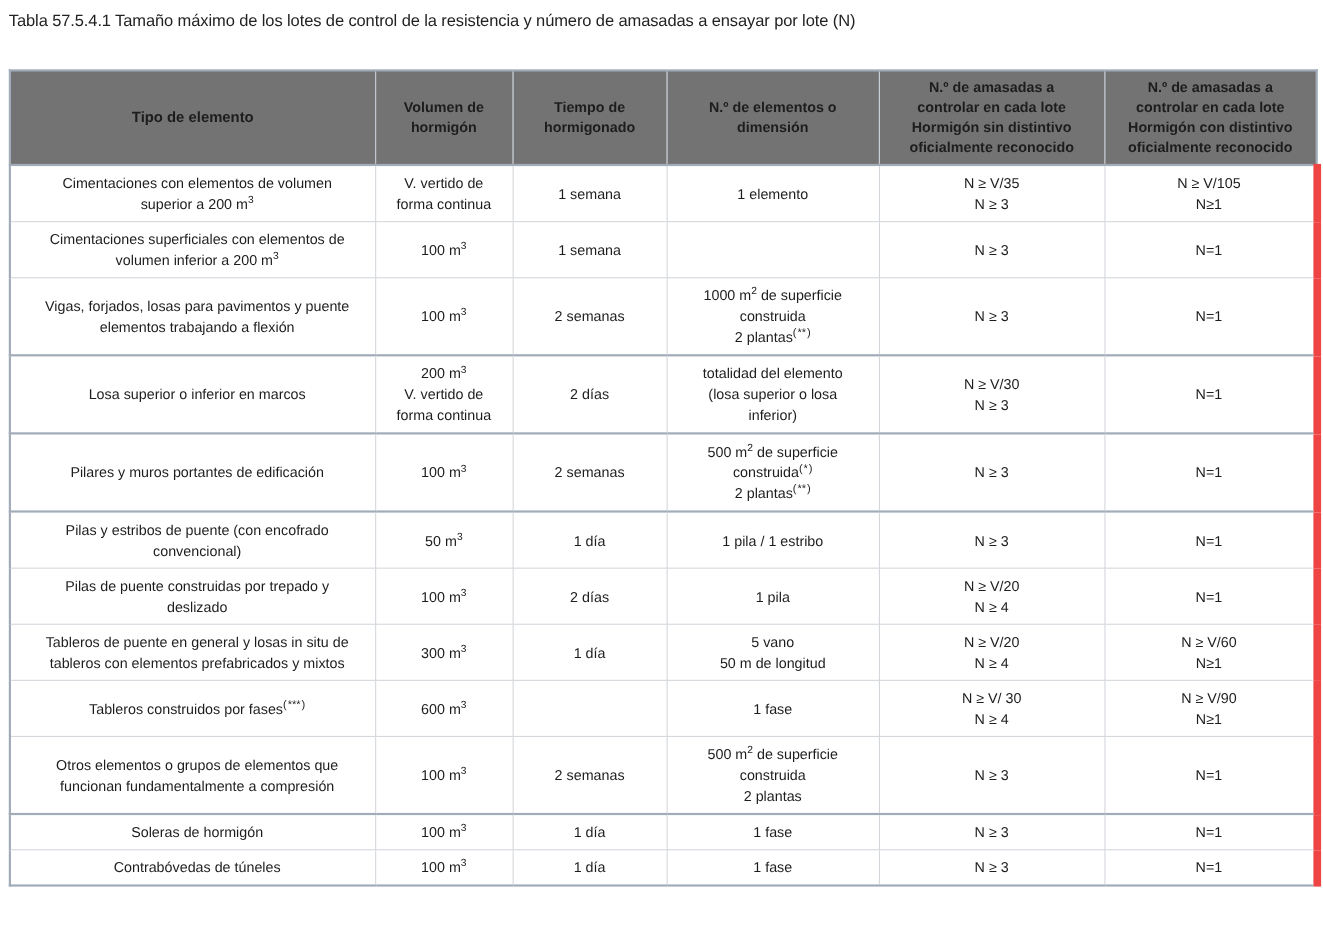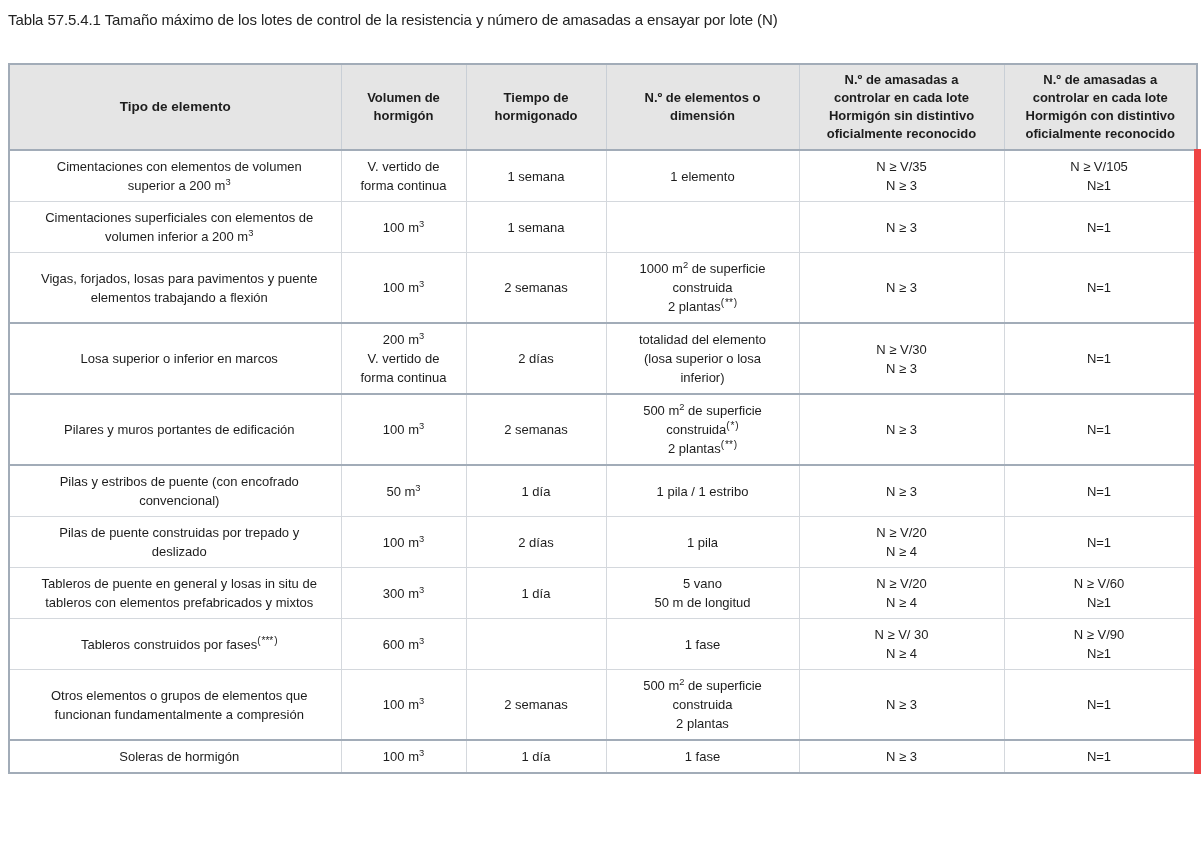--- a/index.html
+++ b/index.html
@@ -47,21 +47,21 @@
   #control-table th,
   #control-table td {
     border: 1px solid #d4d8dd;
     text-align: center;
     vertical-align: middle;
     padding: 6px 7px;
     line-height: 19px;
     color: #1d1d1d;
   }
   #control-table thead th {
-    background: #e5e5e5;
+    background: #737373;
     font-weight: bold;
     font-size: 13px;
     height: 67px;
     border-color: #c9cfd6;
     line-height: 18px;
   }
   #control-table thead tr th:first-child { font-size: 13.5px; }
   #control-table tbody td { font-weight: normal; font-size: 13px; }
   #control-table tbody td.name { padding-left: 18px; padding-right: 10px; }
 
@@ -369,16 +369,36 @@
           <td>
             <span class="cell-line">1 fase</span>
           </td>
           <td>
             <span class="cell-line">N ≥ 3</span>
           </td>
           <td>
             <span class="cell-line">N=1</span>
           </td>
         </tr>
+        <tr>
+          <td class="name">
+            <span class="cell-line">Contrabóvedas de túneles</span>
+          </td>
+          <td>
+            <span class="cell-line">100 m<sup>3</sup></span>
+          </td>
+          <td>
+            <span class="cell-line">1 día</span>
+          </td>
+          <td>
+            <span class="cell-line">1 fase</span>
+          </td>
+          <td>
+            <span class="cell-line">N ≥ 3</span>
+          </td>
+          <td>
+            <span class="cell-line">N=1</span>
+          </td>
+        </tr>
       </tbody>
   </table>
 
 </div>
 
 </body></html>

